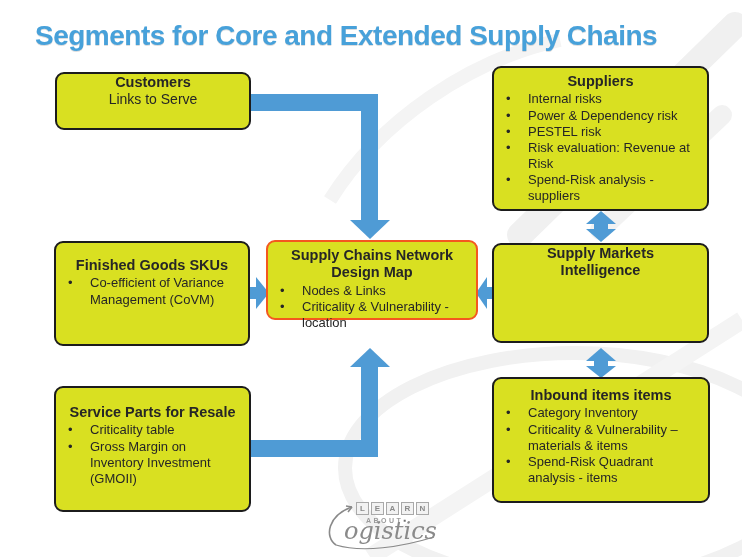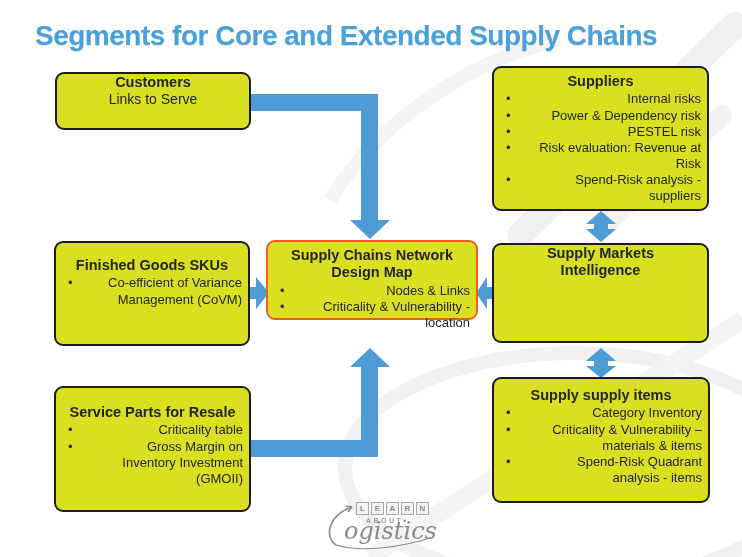--- a/index.html
+++ b/index.html
@@ -19,21 +19,21 @@
   .arrows{position:absolute;inset:0;z-index:1;pointer-events:none;}
   .arrows polygon,.arrows rect{fill:#4f9bd5;}
 
   
   .box{position:absolute;z-index:2;background:#d9e021;border:2.5px solid #1c1c1c;
        border-radius:9px;box-sizing:border-box;}
   .box.focus{border-color:#f4581f;}
   .box-title{font-weight:700;font-size:14.5px;text-align:center;line-height:1.2;}
   .box-sub{font-size:14px;text-align:center;line-height:1.25;}
   .bullets{list-style:none;margin:1px 0 0 0;padding:0 6px 0 12px;}
-  .bullets li{position:relative;font-size:13px;line-height:1.24;padding-left:22px;margin:0;text-align:right;}
+  .bullets li{position:relative;font-size:13px;line-height:1.24;padding-left:22px;margin:0;}
   .bullets li::before{content:"•";position:absolute;left:0;top:0;font-size:13px;color:#262626;}
 
   .center-v{display:flex;flex-direction:column;justify-content:flex-start;}
 
   
   .logo{position:absolute;left:322px;top:497px;width:140px;height:56px;z-index:2;}
   .logo-tiles{position:absolute;left:34px;top:5px;display:flex;gap:2px;}
   .logo-tile{width:11px;height:11px;border:1px solid #a9a9a9;background:#f2f2f2;
              color:#8a8a8a;font-size:8px;font-weight:700;display:flex;
              align-items:center;justify-content:center;}
@@ -127,21 +127,21 @@
 
   <div class="box" style="left:54px;top:386px;width:197px;height:126px;padding-top:16px;">
     <div class="box-title">Service Parts for Resale</div>
     <ul class="bullets">
       <li>Criticality table</li>
       <li>Gross Margin on Inventory Investment (GMOII)</li>
     </ul>
   </div>
 
   <div class="box" style="left:492px;top:377px;width:218px;height:126px;padding-top:8px;">
-    <div class="box-title">Supply supply items</div>
+    <div class="box-title">Inbound items items</div>
     <ul class="bullets">
       <li>Category Inventory</li>
       <li>Criticality &amp; Vulnerability – materials &amp; items</li>
       <li>Spend-Risk Quadrant analysis - items</li>
     </ul>
   </div>
 
   <div class="logo">
     <svg class="logo-swoosh" width="140" height="56" viewBox="0 0 140 56">
       <path d="M 14 48 C 2 40 6 18 30 10" stroke="#8a8a8a" stroke-width="1.6" fill="none"></path>

